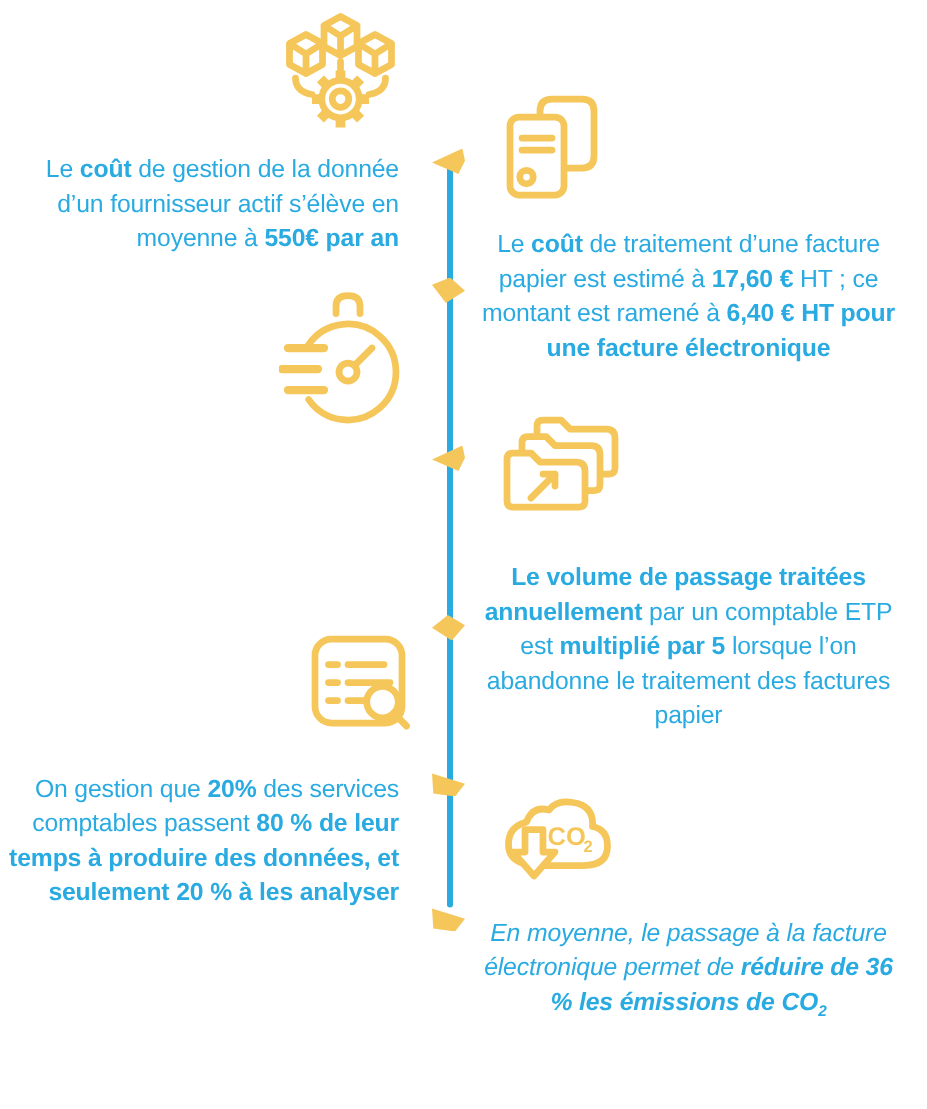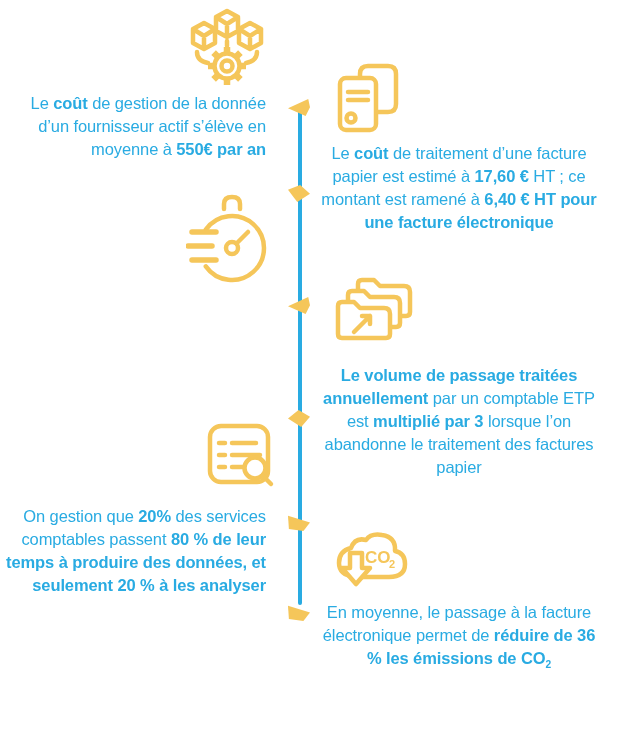--- a/index.html
+++ b/index.html
@@ -1,20 +1,20 @@
 <!DOCTYPE html>
 <html style="--blue: #29ABE2; --yellow: #F5C65A; --bg: #FFFFFF;"><head>
 <meta charset="utf-8">
 <style>
   :root { --blue:#29ABE2; --yellow:#F5C65A; --bg:#FFFFFF; }
   * { margin:0; padding:0; box-sizing:border-box; }
   body { background:#fff; font-family:"Liberation Sans", sans-serif; }
   .stage { position:relative; width:618px; height:739px; background:var(--bg); overflow:hidden; }
 
-  .fact { position:absolute; color:var(--blue); font-size:16.5px; line-height:23px; letter-spacing:-0.1px; }
+  .fact { position:absolute; color:var(--blue); font-size:16.5px; line-height:23px; letter-spacing:-0.1px;margin-top:10px; }
   .fact .b { font-weight:700; }
   .fact sub { font-size:0.62em; line-height:0; }
   .left-col { left:0; width:266px; text-align:right; }
   .right-col { left:319px; width:280px; text-align:center; }
 
   .icon { position:absolute; }
   .icon svg { display:block; }
   .icon .stroke { fill:none; stroke:var(--yellow); stroke-width:4.5; stroke-linecap:round; stroke-linejoin:round; }
   .icon .stroke-fill { fill:var(--bg); stroke:var(--yellow); stroke-width:4.5; stroke-linecap:round; stroke-linejoin:round; }
   .icon .thick { stroke-width:6.5; stroke-linecap:butt; }
@@ -109,17 +109,17 @@
     <svg width="82" height="72" viewBox="0 0 82 72">
       <path class="stroke-fill" d="M22,58 L56,58 Q72,58 72,45 Q72,34 62,32 Q63,18 49,16 Q38,14 33,21 Q22,18 18,29 Q6,32 6,44 Q6,56 22,58 Z"></path>
       <text x="32" y="44" font-size="17">CO</text>
       <text x="56" y="49" font-size="11">2</text>
       <path class="stroke-fill" d="M17,34 L29,34 L29,49 L37,49 L23,65 L9,49 L17,49 Z"></path>
     </svg>
   </div>
 
   <p class="fact left-col" style="top:92px;"><span>Le </span><span class="b">coût</span><span> de gestion de la donnée d’un fournisseur actif s’élève en moyenne à </span><span class="b">550€ par an</span></p>
   <p class="fact right-col" style="top:142px;"><span>Le </span><span class="b">coût</span><span> de traitement d’une facture papier est estimé à </span><span class="b">17,60 €</span><span> HT ; ce montant est ramené à </span><span class="b">6,40 € HT pour une facture électronique</span></p>
-  <p class="fact right-col" style="top:364px;"><span class="b">Le volume de passage traitées annuellement</span><span> par un comptable ETP est </span><span class="b">multiplié par 3</span><span> lorsque l’on abandonne le traitement des factures papier</span></p>
+  <p class="fact right-col" style="top:364px;"><span class="b">Le volume de passage traitées annuellement</span><span> par un comptable ETP est </span><span class="b">multiplié par 5</span><span> lorsque l’on abandonne le traitement des factures papier</span></p>
   <p class="fact left-col" style="top:505px;"><span>On gestion que </span><span class="b">20%</span><span> des services comptables passent </span><span class="b">80 % de leur temps à produire des données, et seulement 20 % à les analyser</span></p>
-  <p class="fact right-col" style="top:601px;"><span>En moyenne, le passage à la facture électronique permet de </span><span class="b">réduire de 36 % les émissions de CO</span><sub class="b">2</sub></p>
+  <p class="fact right-col" style="top:601px;font-style:italic;"><span>En moyenne, le passage à la facture électronique permet de </span><span class="b">réduire de 36 % les émissions de CO</span><sub class="b">2</sub></p>
 
 </div>
 
 </body></html>

